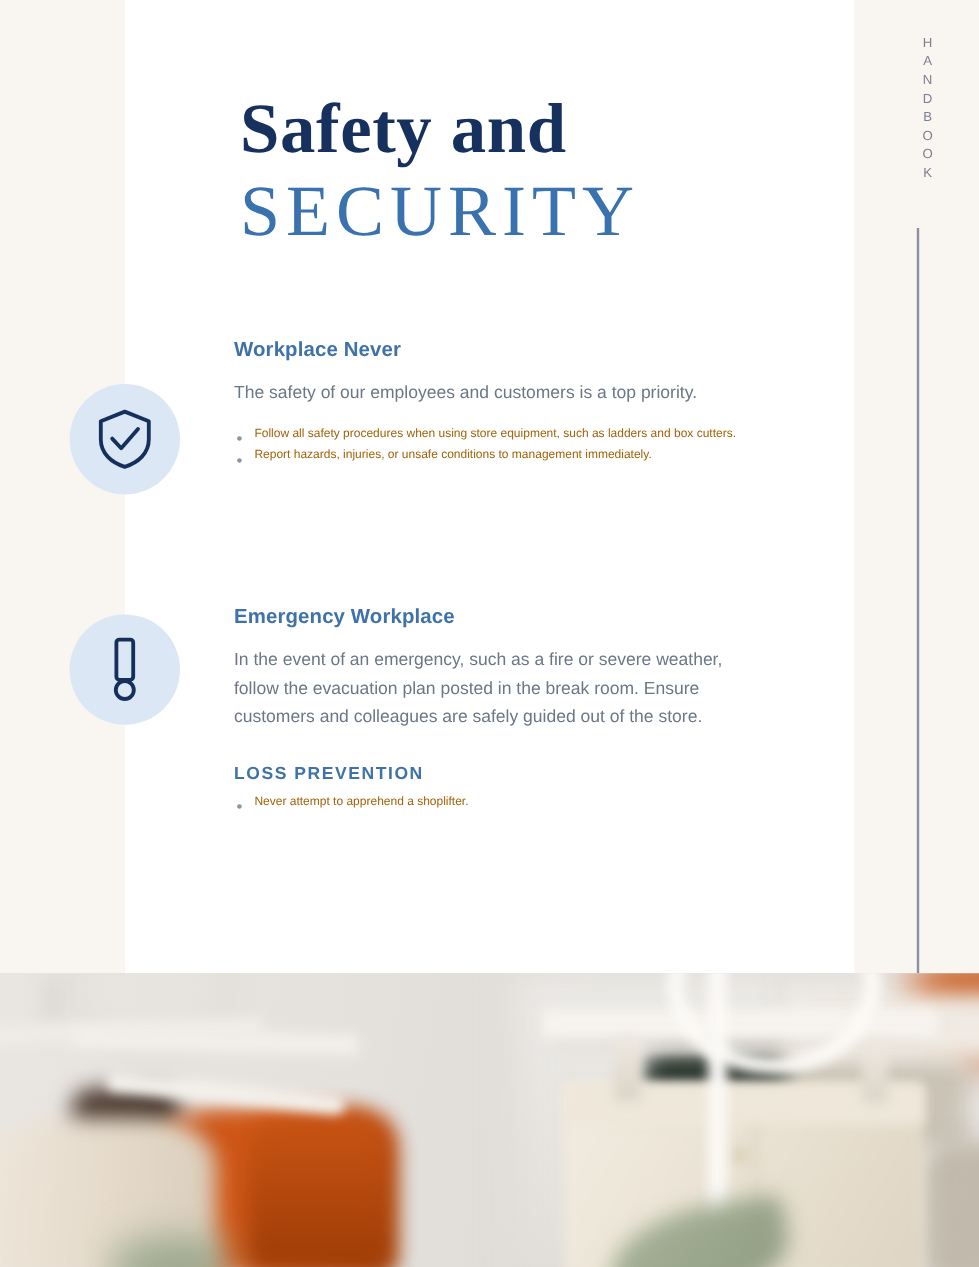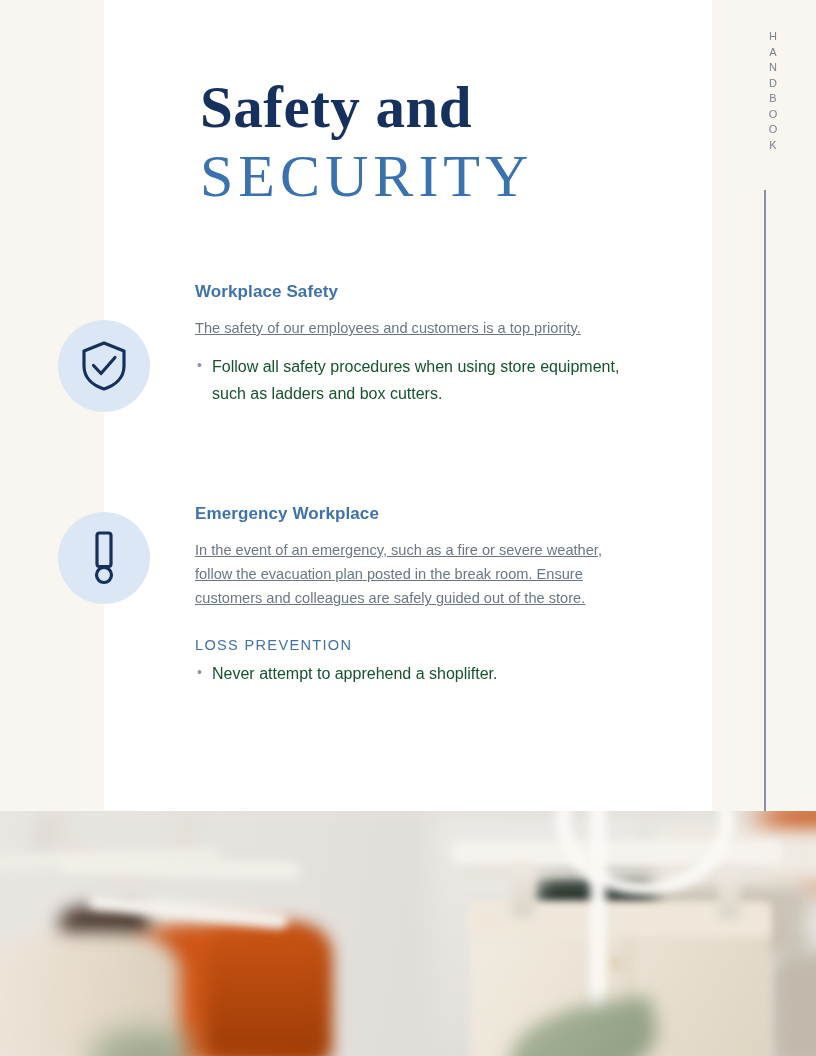--- a/index.html
+++ b/index.html
@@ -76,41 +76,40 @@
     color:#3f72a8;
     letter-spacing:0.1px;
     font-family:"Liberation Sans", sans-serif;
   }
   p.body{
     margin:0 0 14px 0;
     font-size:14.6px;
     line-height:1.66;
     color:#6b7785;
     font-weight:400;
-    text-decoration:underline;
   }
   ul.bullets{margin:0;padding:0;list-style:none;}
   ul.bullets li{
     position:relative;
     padding-left:17px;
-    font-size:16px;
+    font-size:10px;
     line-height:1.66;
-    color:#14532d;
+    color:#a16207;
     margin-bottom:1px;
   }
   ul.bullets li:before{
     content:"\2022";
     position:absolute;left:2px;top:0;
     color:#8c96a3;
     font-size:14px;
   }
   h3.sub-head{
     margin:26px 0 8px 0;
     font-size:14.6px;
-    font-weight:400;
+    font-weight:700;
     letter-spacing:1.3px;
     color:#3f72a8;
     text-transform:uppercase;
   }
 
   
   .photo{
     position:absolute;left:0;top:811px;width:816px;height:245px;
     overflow:hidden;background:#e3e0dc;
   }
@@ -195,24 +194,25 @@
   </div>
 
   <div class="icon-badge" id="badge-alert">
     <svg width="30" height="56" viewBox="0 0 30 56">
       <path d="M10.5 3 H19.5 A2.5 2.5 0 0 1 22 5.5 V34 A2.5 2.5 0 0 1 19.5 36.5 H10.5 A2.5 2.5 0 0 1 8 34 V5.5 A2.5 2.5 0 0 1 10.5 3 Z" fill="none" stroke="#16305c" stroke-width="3.2" stroke-linejoin="round"></path>
       <circle cx="15" cy="45" r="7.5" fill="none" stroke="#16305c" stroke-width="3.2"></circle>
     </svg>
   </div>
 
   <div class="section" id="sec-workplace">
-    <h2 class="sec-head">Workplace Safety</h2>
+    <h2 class="sec-head">Workplace Never</h2>
     <p class="body">The safety of our employees and customers is a top priority.</p>
     <ul class="bullets">
       <li>Follow all safety procedures when using store equipment, such as ladders and box cutters.</li>
+      <li>Report hazards, injuries, or unsafe conditions to management immediately.</li>
     </ul>
   </div>
 
   <div class="section" id="sec-emergency">
     <h2 class="sec-head">Emergency Workplace</h2>
     <p class="body">In the event of an emergency, such as a fire or severe weather, follow the evacuation plan posted in the break room. Ensure customers and colleagues are safely guided out of the store.</p>
     <h3 class="sub-head">LOSS PREVENTION</h3>
     <ul class="bullets">
       <li>Never attempt to apprehend a shoplifter.</li>
     </ul>

